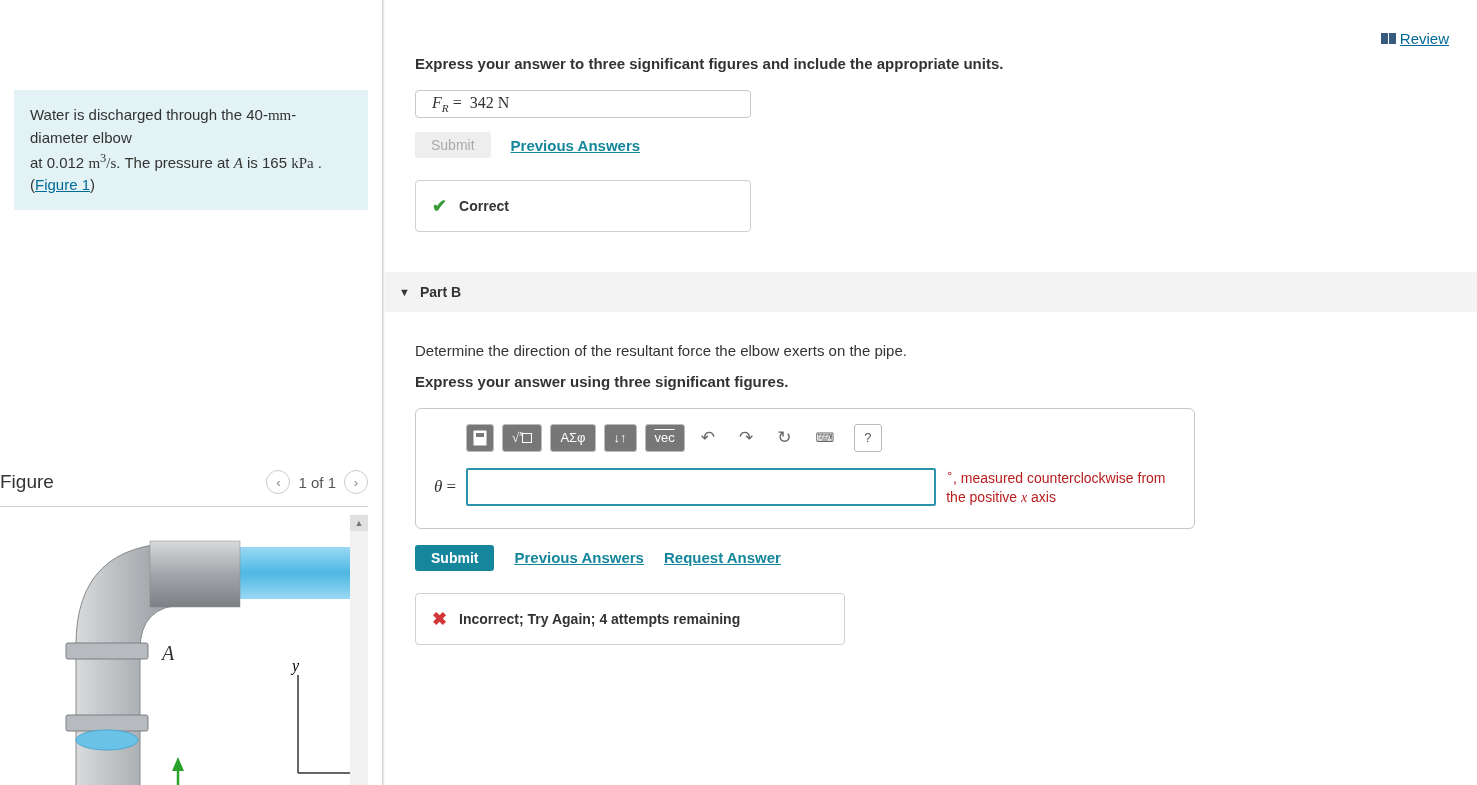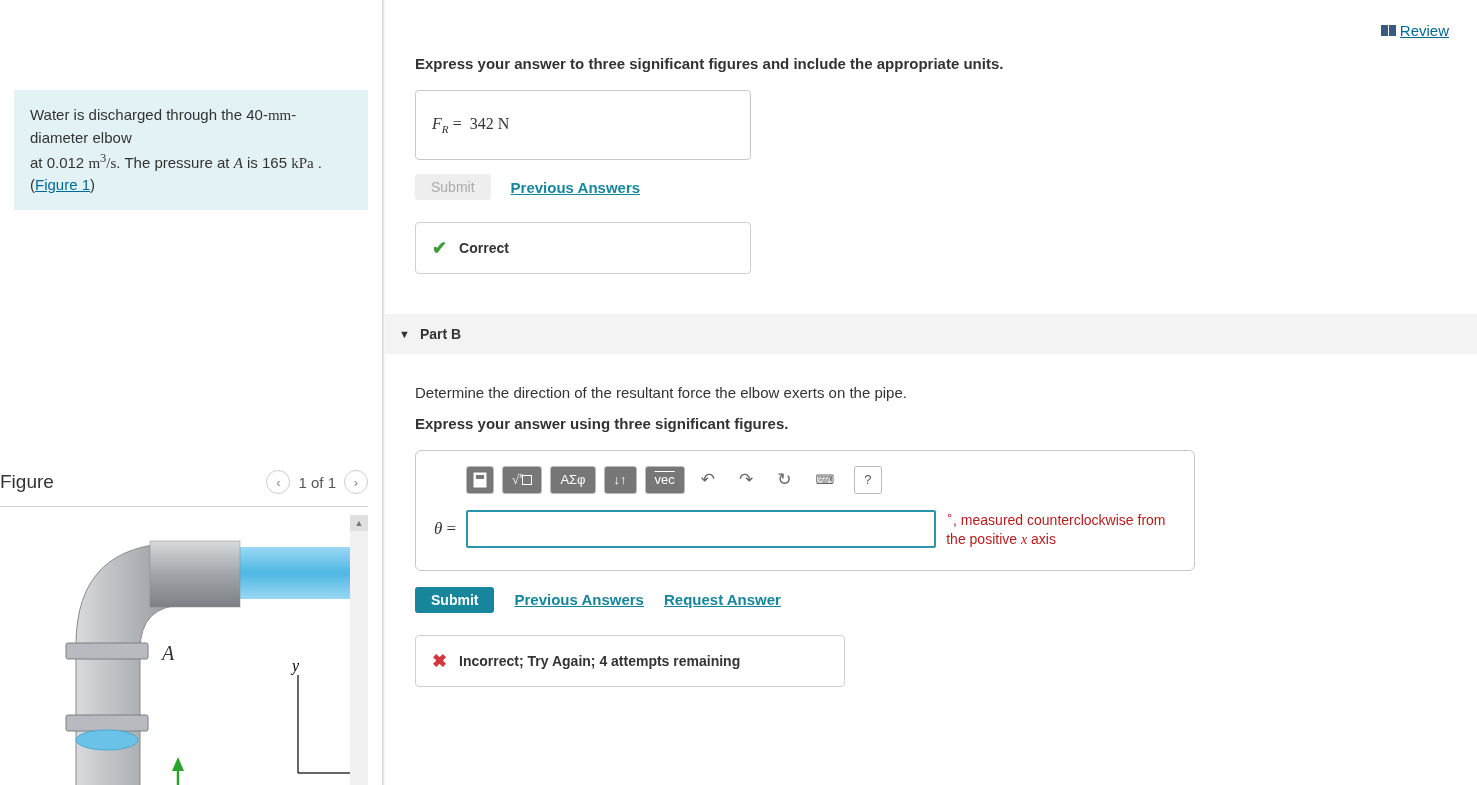--- a/index.html
+++ b/index.html
@@ -2,21 +2,21 @@
 <html><head>
 <meta charset="utf-8">
 <style>
   * { box-sizing: border-box; margin: 0; padding: 0; }
   body { font-family: Arial, Helvetica, sans-serif; font-size: 14px; color: #333; background: #fff; }
   .page { display: flex; width: 1477px; height: 785px; position: relative; overflow: hidden; }
   .left-panel { width: 382px; padding: 0; position: relative; }
   .divider { width: 3px; background: linear-gradient(90deg, #d0d0d0, #fff); }
   .right-panel { flex: 1; padding: 25px 30px 0 30px; position: relative; overflow: hidden; }
 
-  .review-link { position: absolute; top: 22px; right: 28px; color: #006a96; font-size: 15px; text-decoration: underline; display: flex; align-items: center; gap: 4px; }
+  .review-link { position: absolute; top: 30px; right: 28px; color: #006a96; font-size: 15px; text-decoration: underline; display: flex; align-items: center; gap: 4px; }
   .review-icon { display: inline-flex; gap: 1px; }
   .review-icon span { width: 7px; height: 11px; background: #385a7f; }
 
   .problem-box { background: #e3f2f4; padding: 14px 16px; margin: 90px 14px 0 14px; font-size: 15px; line-height: 1.45; color: #333; }
   .problem-box a { color: #006a96; text-decoration: underline; }
   .serif { font-family: Georgia, 'Times New Roman', serif; }
   .ital { font-style: italic; }
 
   .figure-header { display: flex; justify-content: space-between; align-items: center; margin: 260px 14px 0 0; padding: 0 0 12px 0; }
   .figure-header h3 { font-size: 19px; font-weight: normal; color: #333; text-align: center; }
@@ -24,21 +24,21 @@
   .pager-btn { width: 24px; height: 24px; border: 1px solid #ccc; border-radius: 50%; background: #fff; display: flex; align-items: center; justify-content: center; color: #888; cursor: pointer; font-size: 13px; }
   .figure-divider { border-top: 1px solid #d0d0d0; margin: 0 14px 0 0; }
 
   .figure-area { position: relative; margin: 8px 14px 0 0; height: 310px; overflow: hidden; }
   .scroll-track { position: absolute; right: 0; top: 0; width: 18px; height: 100%; background: #f1f1f1; }
   .scroll-thumb-top { position: absolute; right: 0; top: 0; width: 18px; height: 16px; background: #e0e0e0; display:flex; align-items:center; justify-content:center; color:#777; font-size:9px;}
 
   .prompt-text { font-size: 15px; color: #333; margin-bottom: 14px; }
   .prompt-bold { font-size: 15px; font-weight: bold; color: #333; margin-bottom: 18px; }
 
-  .answer-display { border: 1px solid #c8c8c8; border-radius: 4px; padding: 24px 16px; width: 336px; font-size: 16px; font-family: Georgia, serif; margin-bottom: 14px; background:#fff;}
+  .answer-display { border: 1px solid #c8c8c8; border-radius: 4px; padding: 3px 16px; width: 336px; font-size: 16px; font-family: Georgia, serif; margin-bottom: 14px; background:#fff;}
   .answer-display .var { font-style: italic; }
   .answer-display .sub { font-size: 0.7em; vertical-align: sub; font-style: italic; }
 
   .btn-row { display: flex; align-items: center; gap: 20px; margin-bottom: 22px; }
   .btn-submit { padding: 5px 16px; border-radius: 3px; font-size: 14px; cursor: pointer; border:none; }
   .btn-submit.disabled { background: #eee; color: #aaa; cursor: default; }
   .btn-submit.active { background: #15869c; color: #fff; font-weight: bold; }
   .link-teal { color: #15869c; font-size: 15px; font-weight: bold; text-decoration: underline; }
 
   .feedback-box { border: 1px solid #d0d0d0; border-radius: 4px; padding: 14px 16px; width: 336px; display: flex; align-items: center; gap: 12px; font-weight: bold; margin-bottom:40px;}

